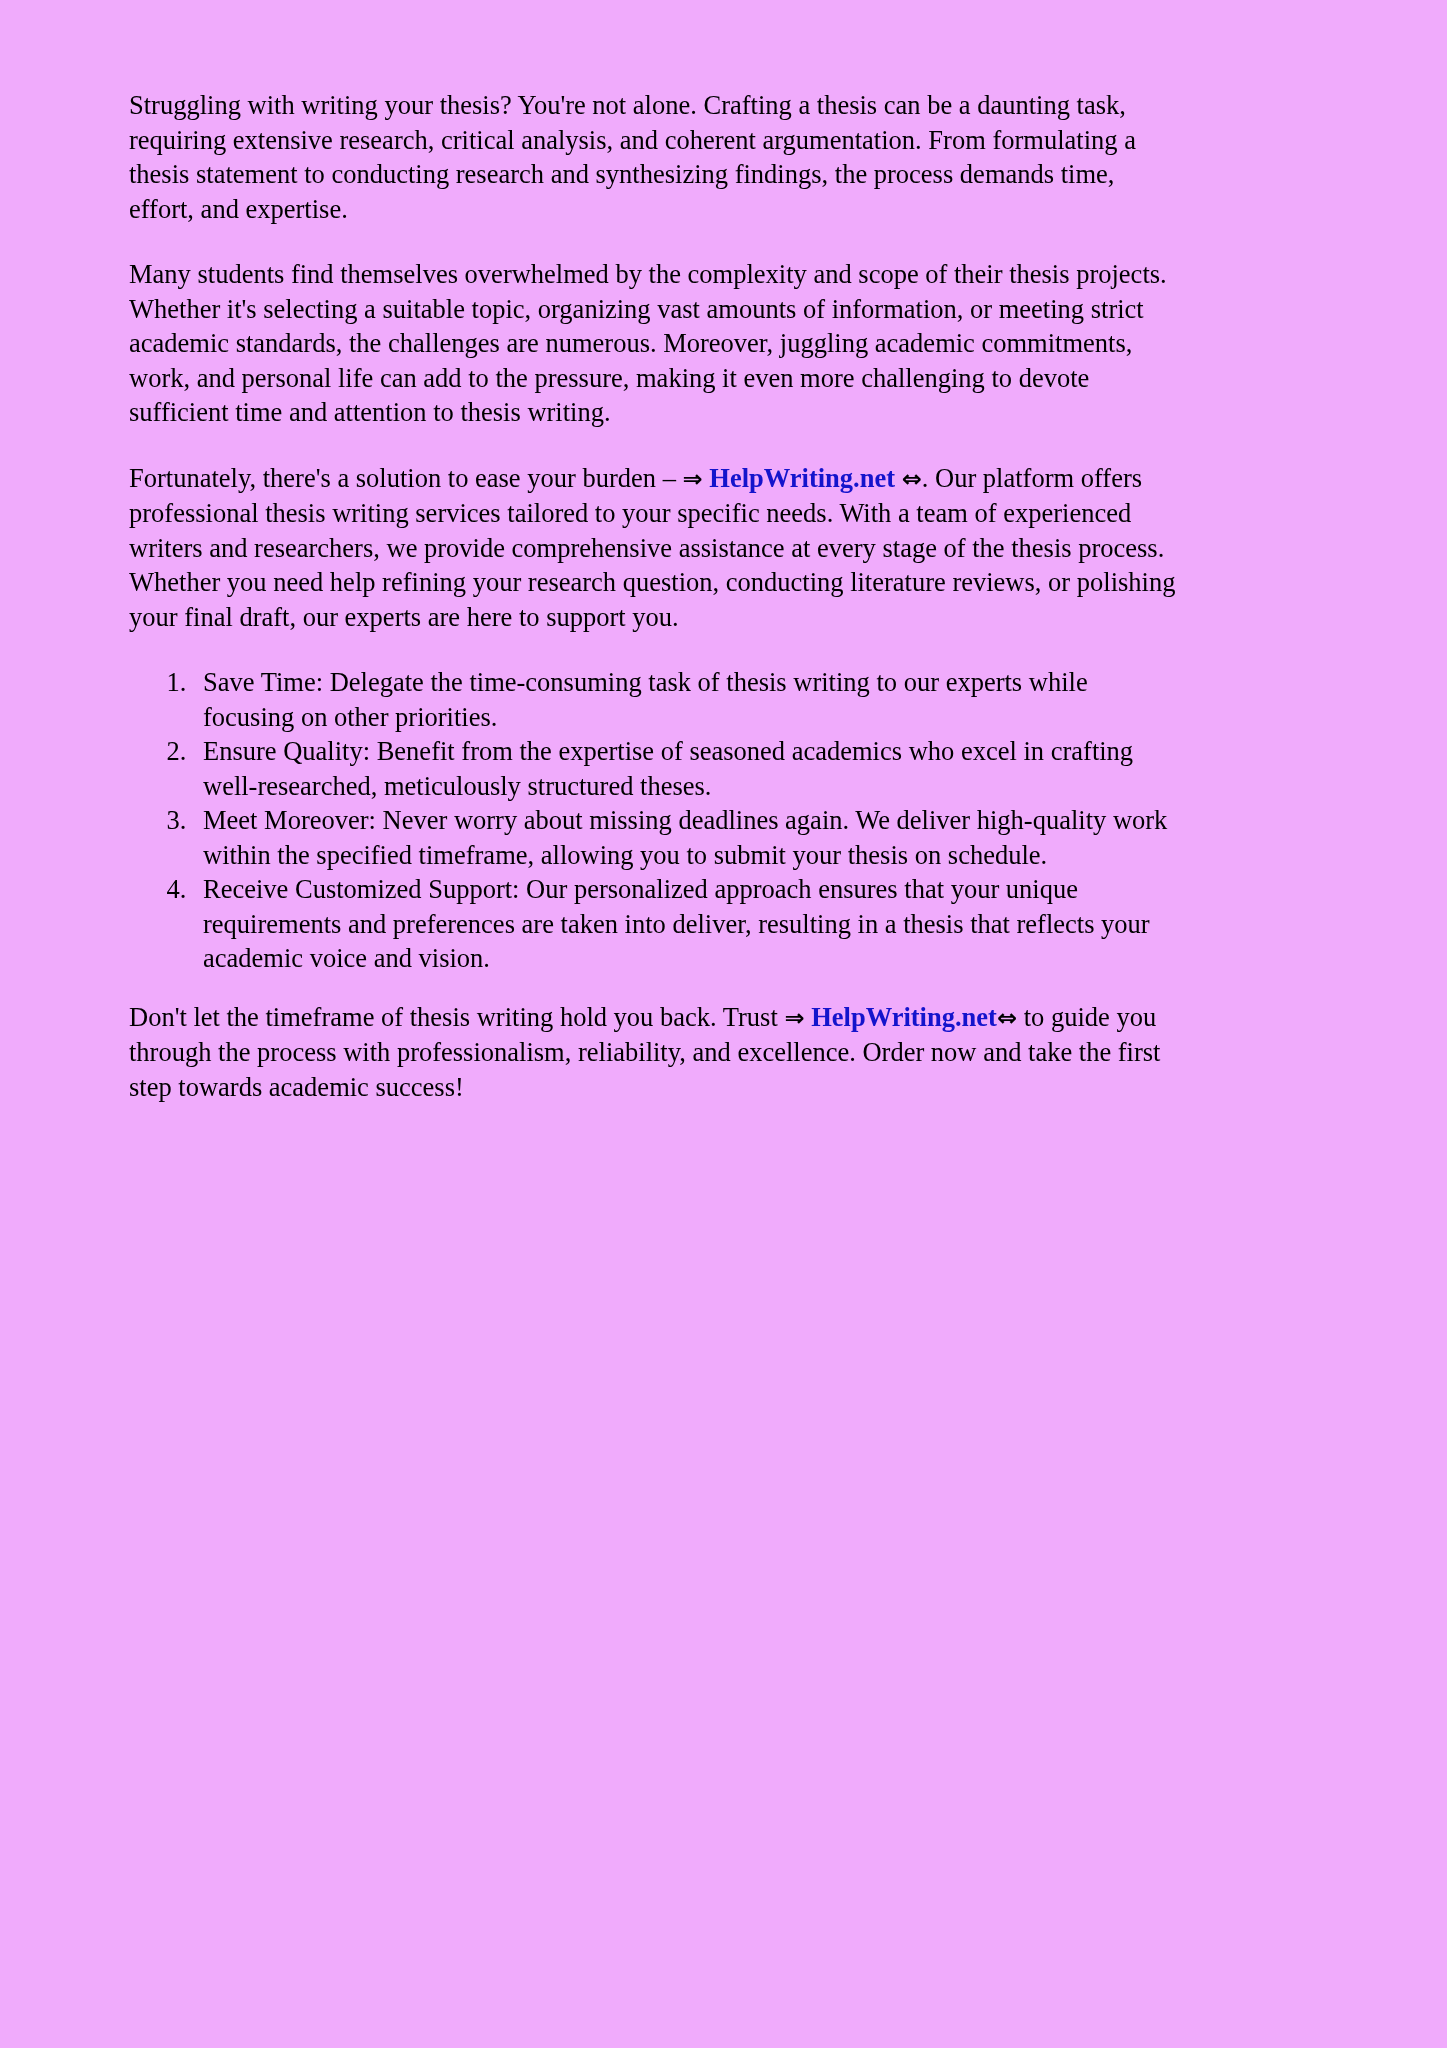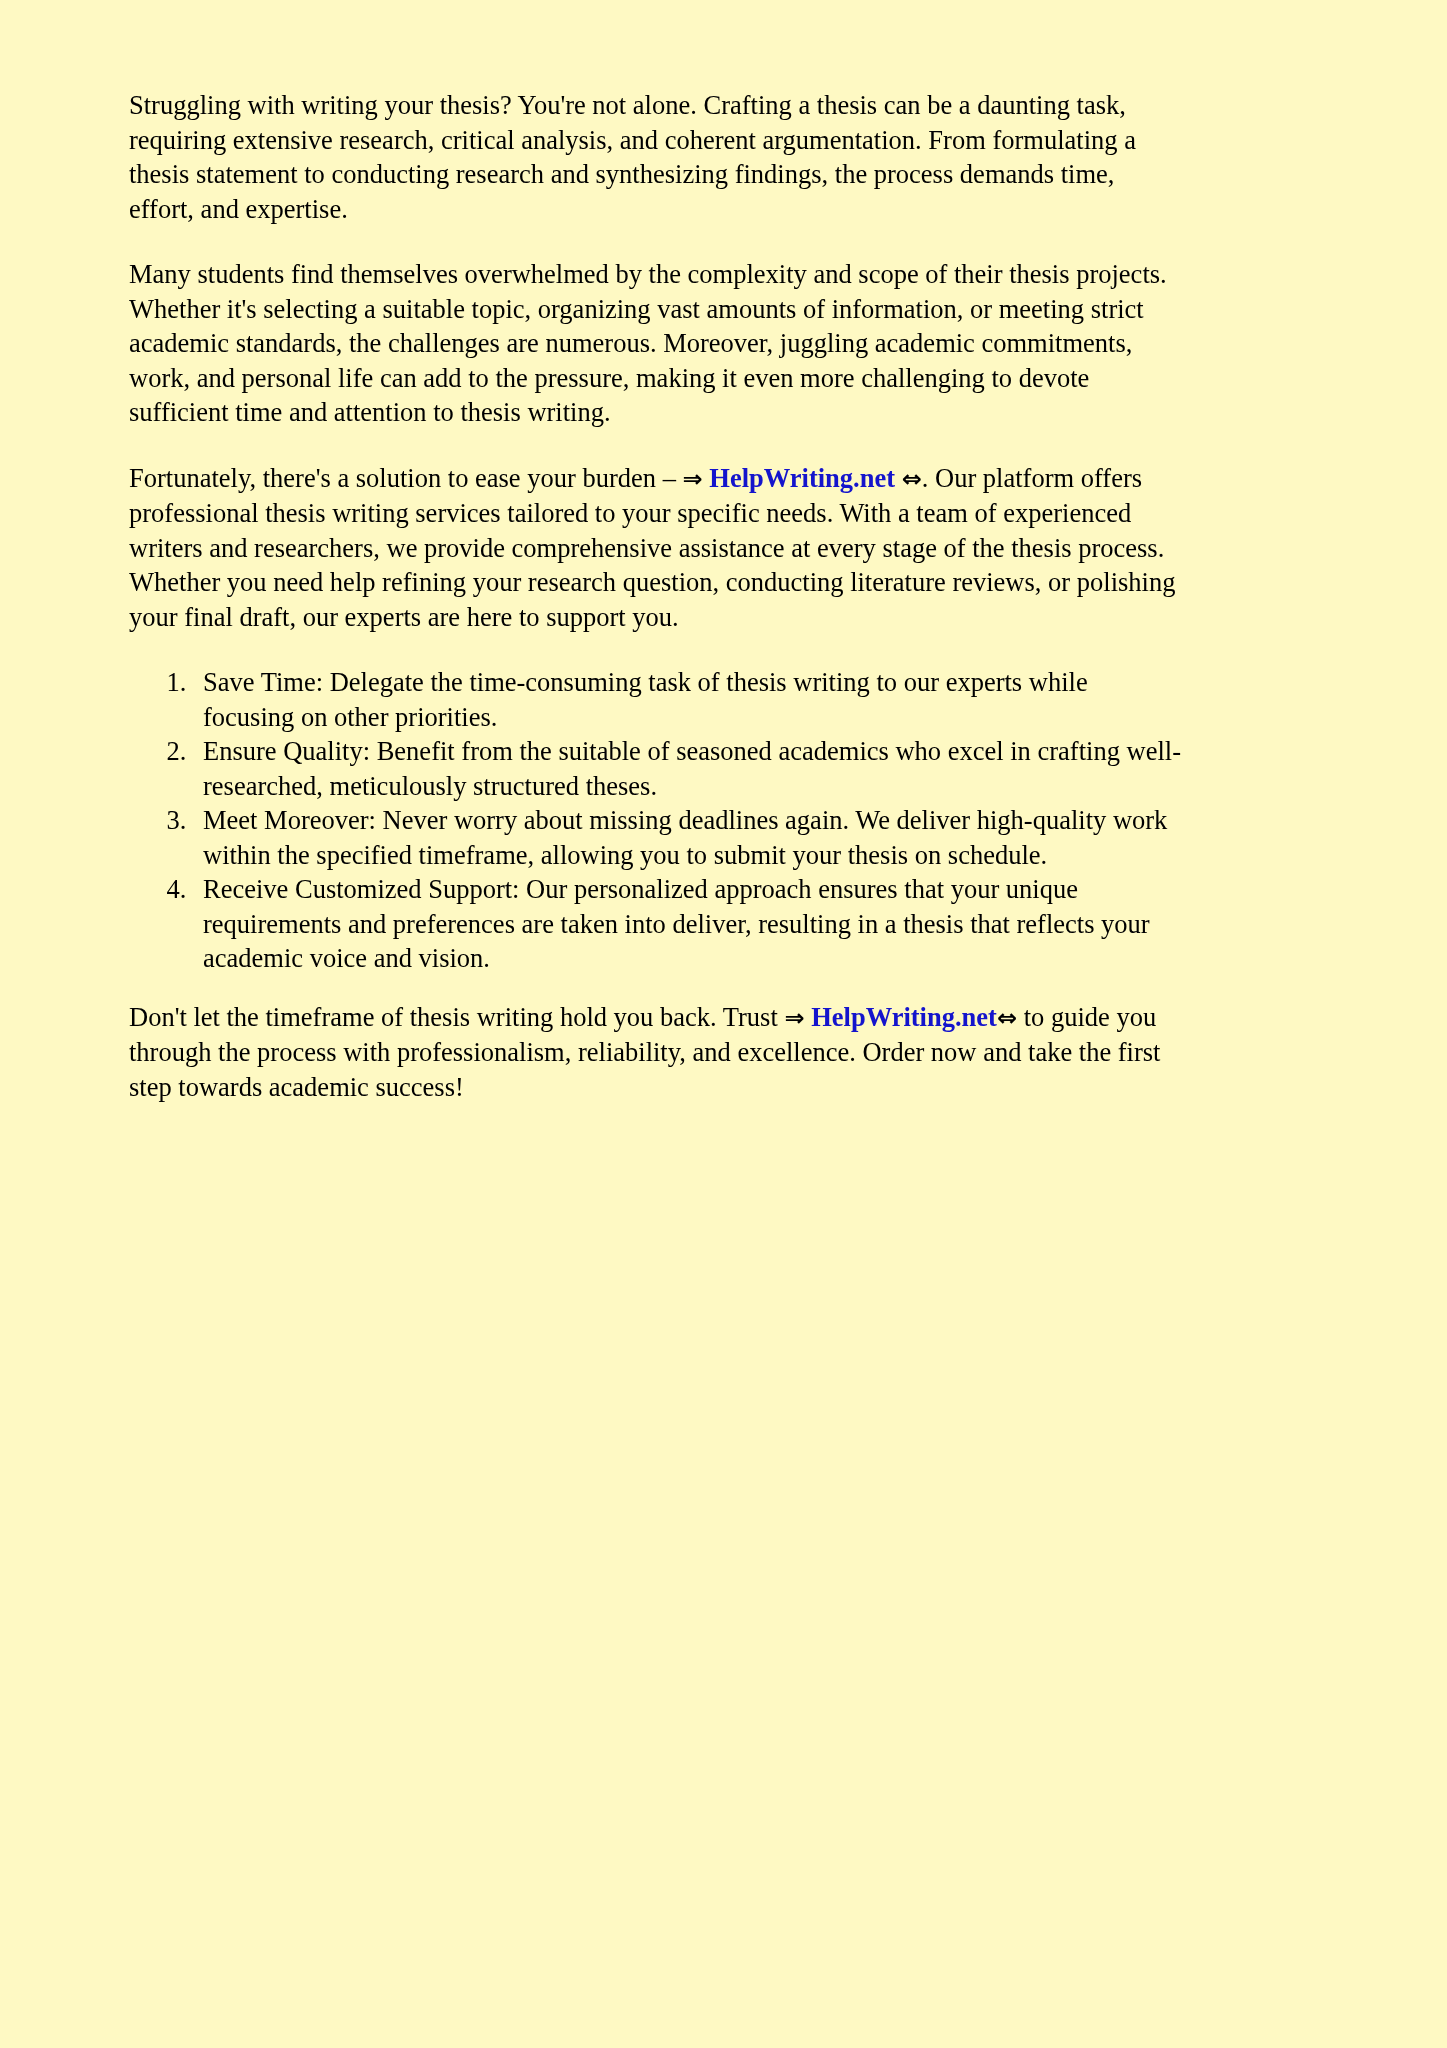--- a/index.html
+++ b/index.html
@@ -11,21 +11,21 @@
     width: 1447px;
     height: 2048px;
     font-family: "Liberation Serif", "DejaVu Serif", serif;
     color: #000000;
     -webkit-font-smoothing: antialiased;
   }
   .page {
     position: relative;
     width: 1447px;
     height: 2048px;
-    background: #fef9c3;
+    background: #f0abfc;
     box-sizing: border-box;
     padding: 88px 128px 0 129px;
   }
   .doc-body {
     width: 1055px;
     font-size: 26.5px;
     line-height: 34.5px;
     text-align: left;
   }
   p.para {
@@ -79,21 +79,21 @@
 
     <p class="para">Struggling with writing your thesis? You're not alone. Crafting a thesis can be a daunting task, requiring extensive research, critical analysis, and coherent argumentation. From formulating a thesis statement to conducting research and synthesizing findings, the process demands time, effort, and expertise.</p>
 
     <p class="para">Many students find themselves overwhelmed by the complexity and scope of their thesis projects. Whether it's selecting a suitable topic, organizing vast amounts of information, or meeting strict academic standards, the challenges are numerous. Moreover, juggling academic commitments, work, and personal life can add to the pressure, making it even more challenging to devote sufficient time and attention to thesis writing.</p>
 
     <p class="para"><span>Fortunately, there's a solution to ease your burden –</span> <span class="arrow-lead">⇒</span> <a class="link-brand" href="#">HelpWriting.net</a> <span class="arrow-trail">⇔</span><span>. Our platform offers professional thesis writing services tailored to your specific needs. With a team of experienced writers and researchers, we provide comprehensive assistance at every stage of the thesis process. Whether you need help refining your research question, conducting literature reviews, or polishing your final draft, our experts are here to support you.</span></p>
 
 
     <ol class="benefits-list">
       <li>Save Time: Delegate the time-consuming task of thesis writing to our experts while focusing on other priorities.</li>
-      <li>Ensure Quality: Benefit from the suitable of seasoned academics who excel in crafting well-researched, meticulously structured theses.</li>
+      <li>Ensure Quality: Benefit from the expertise of seasoned academics who excel in crafting well-researched, meticulously structured theses.</li>
       <li>Meet Moreover: Never worry about missing deadlines again. We deliver high-quality work within the specified timeframe, allowing you to submit your thesis on schedule.</li>
       <li>Receive Customized Support: Our personalized approach ensures that your unique requirements and preferences are taken into deliver, resulting in a thesis that reflects your academic voice and vision.</li>
     </ol>
 
     <p class="para last"><span>Don't let the timeframe of thesis writing hold you back. Trust</span> <span class="arrow-lead">⇒</span> <a class="link-brand" href="#">HelpWriting.net</a><span class="arrow-trail">⇔</span> <span>to guide you through the process with professionalism, reliability, and excellence. Order now and take the first step towards academic success!</span></p>
 
   </div>
 </div>
 
 </body></html>

